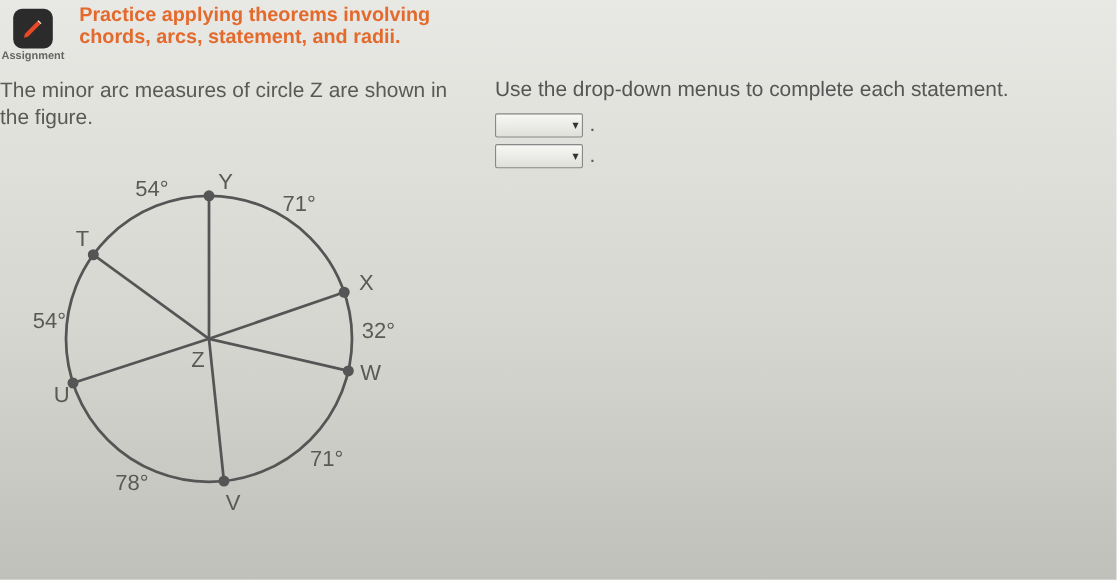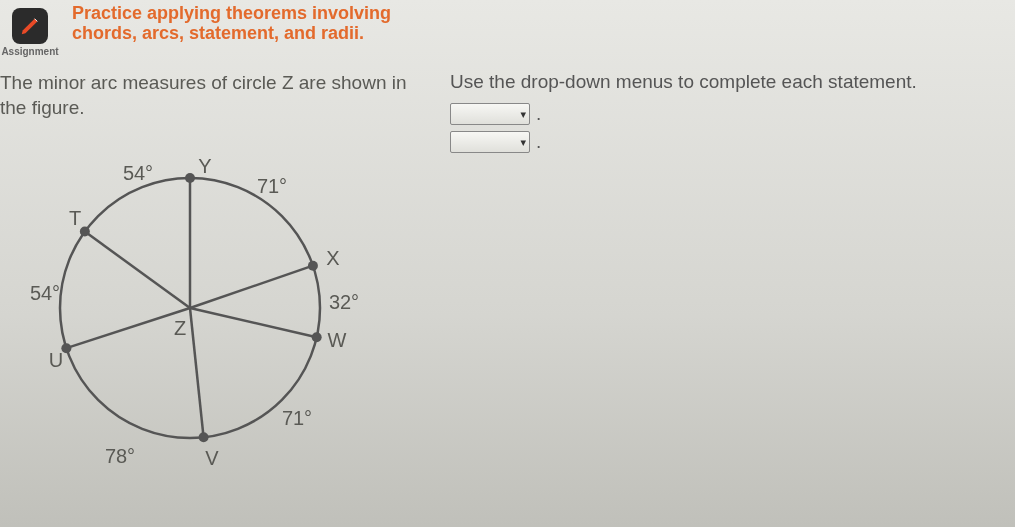--- a/index.html
+++ b/index.html
@@ -173,21 +173,21 @@
       <span class="pt-label" style="left:185px; top:38px;">Y</span>
       <span class="pt-label" style="left:313px; top:130px;">X</span>
       <span class="pt-label" style="left:317px; top:212px;">W</span>
       <span class="pt-label" style="left:192px; top:330px;">V</span>
       <span class="pt-label" style="left:36px; top:232px;">U</span>
 
       <span class="arc-label" style="left:118px; top:45px;">54°</span>
       <span class="arc-label" style="left:252px; top:58px;">71°</span>
       <span class="arc-label" style="left:324px; top:174px;">32°</span>
       <span class="arc-label" style="left:277px; top:290px;">71°</span>
-      <span class="arc-label" style="left:100px; top:328px;">78°</span>
+      <span class="arc-label" style="left:100px; top:312px;">78°</span>
       <span class="arc-label" style="left:25px;  top:165px;">54°</span>
     </div>
   </div>
 
   <div class="right">
     <div class="instr">Use the drop-down menus to complete each statement.</div>
 
     <div class="stmt">
       <span class="dd">
         <span class="chev">▾</span>

